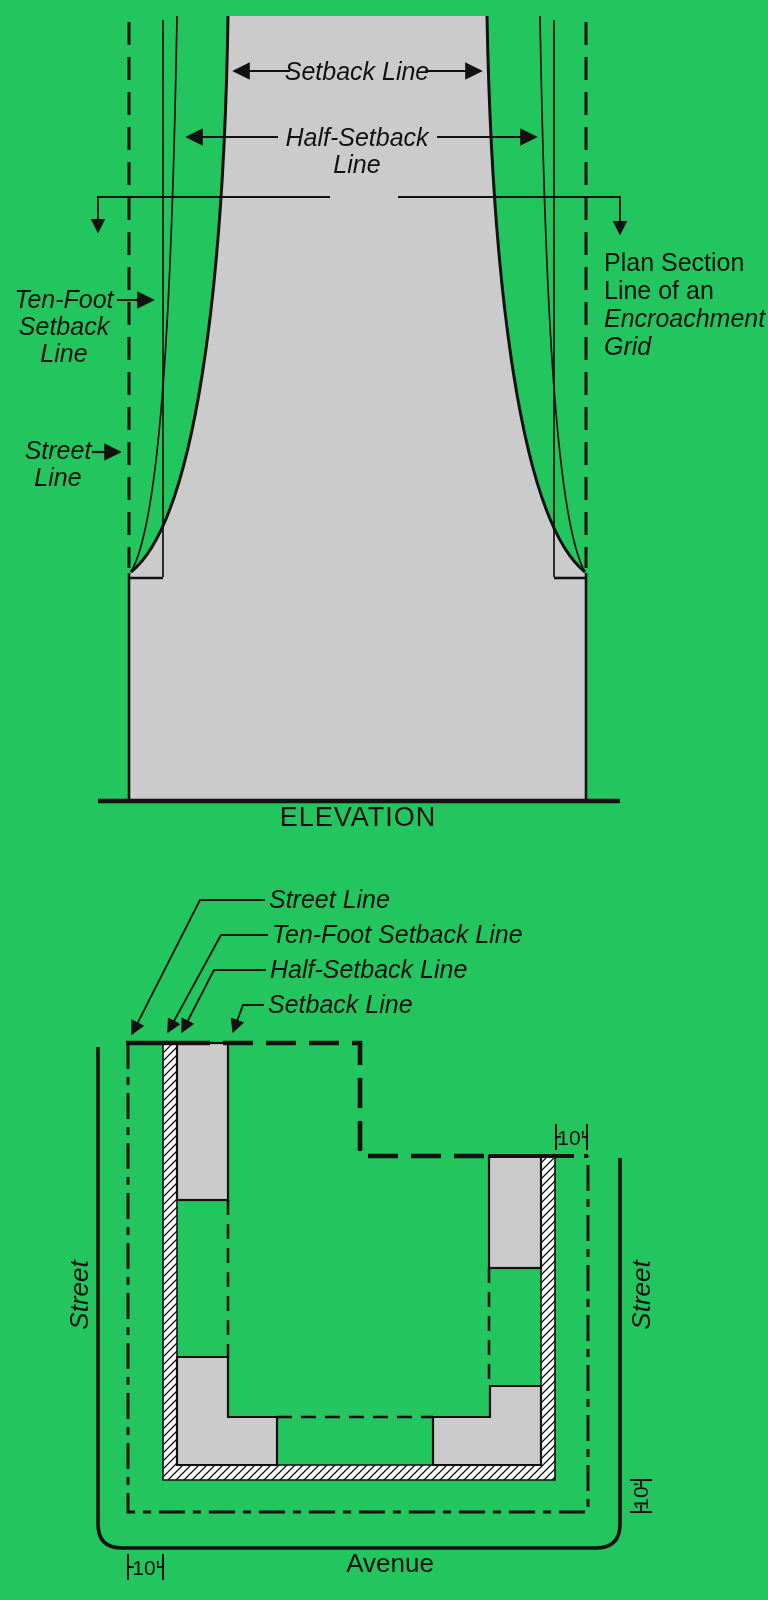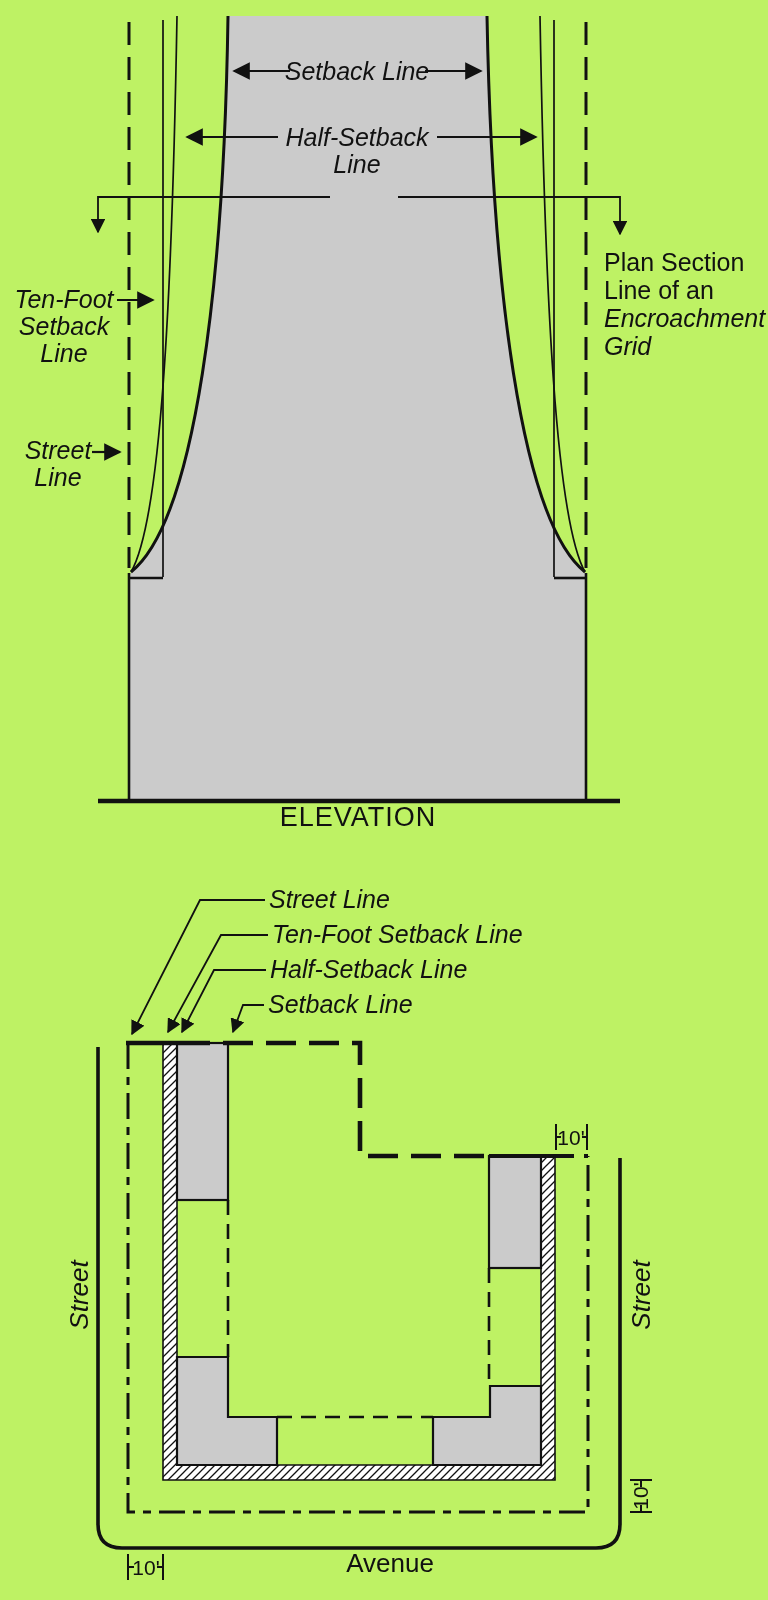--- a/index.html
+++ b/index.html
@@ -1,17 +1,17 @@
 <!DOCTYPE html>
 <html><head>
 <meta charset="utf-8">
 <style>
   html,body{margin:0;padding:0;background:#fff;}
   #canvas{
-    position:relative;width:768px;height:1600px;background:#bef264;overflow:hidden;
+    position:relative;width:768px;height:1600px;background:#22c55e;overflow:hidden;
     font-family:"Liberation Sans", sans-serif;
   }
   svg text{fill:#111;}
   .lbl-it{font-style:italic;font-size:25px;}
   .lbl-rm{font-style:normal;font-size:25px;}
   .cap{font-size:27px;letter-spacing:1px;}
   .dim{font-size:21px;}
   .street-lbl{font-style:italic;font-size:26px;}
 </style>
 </head>

